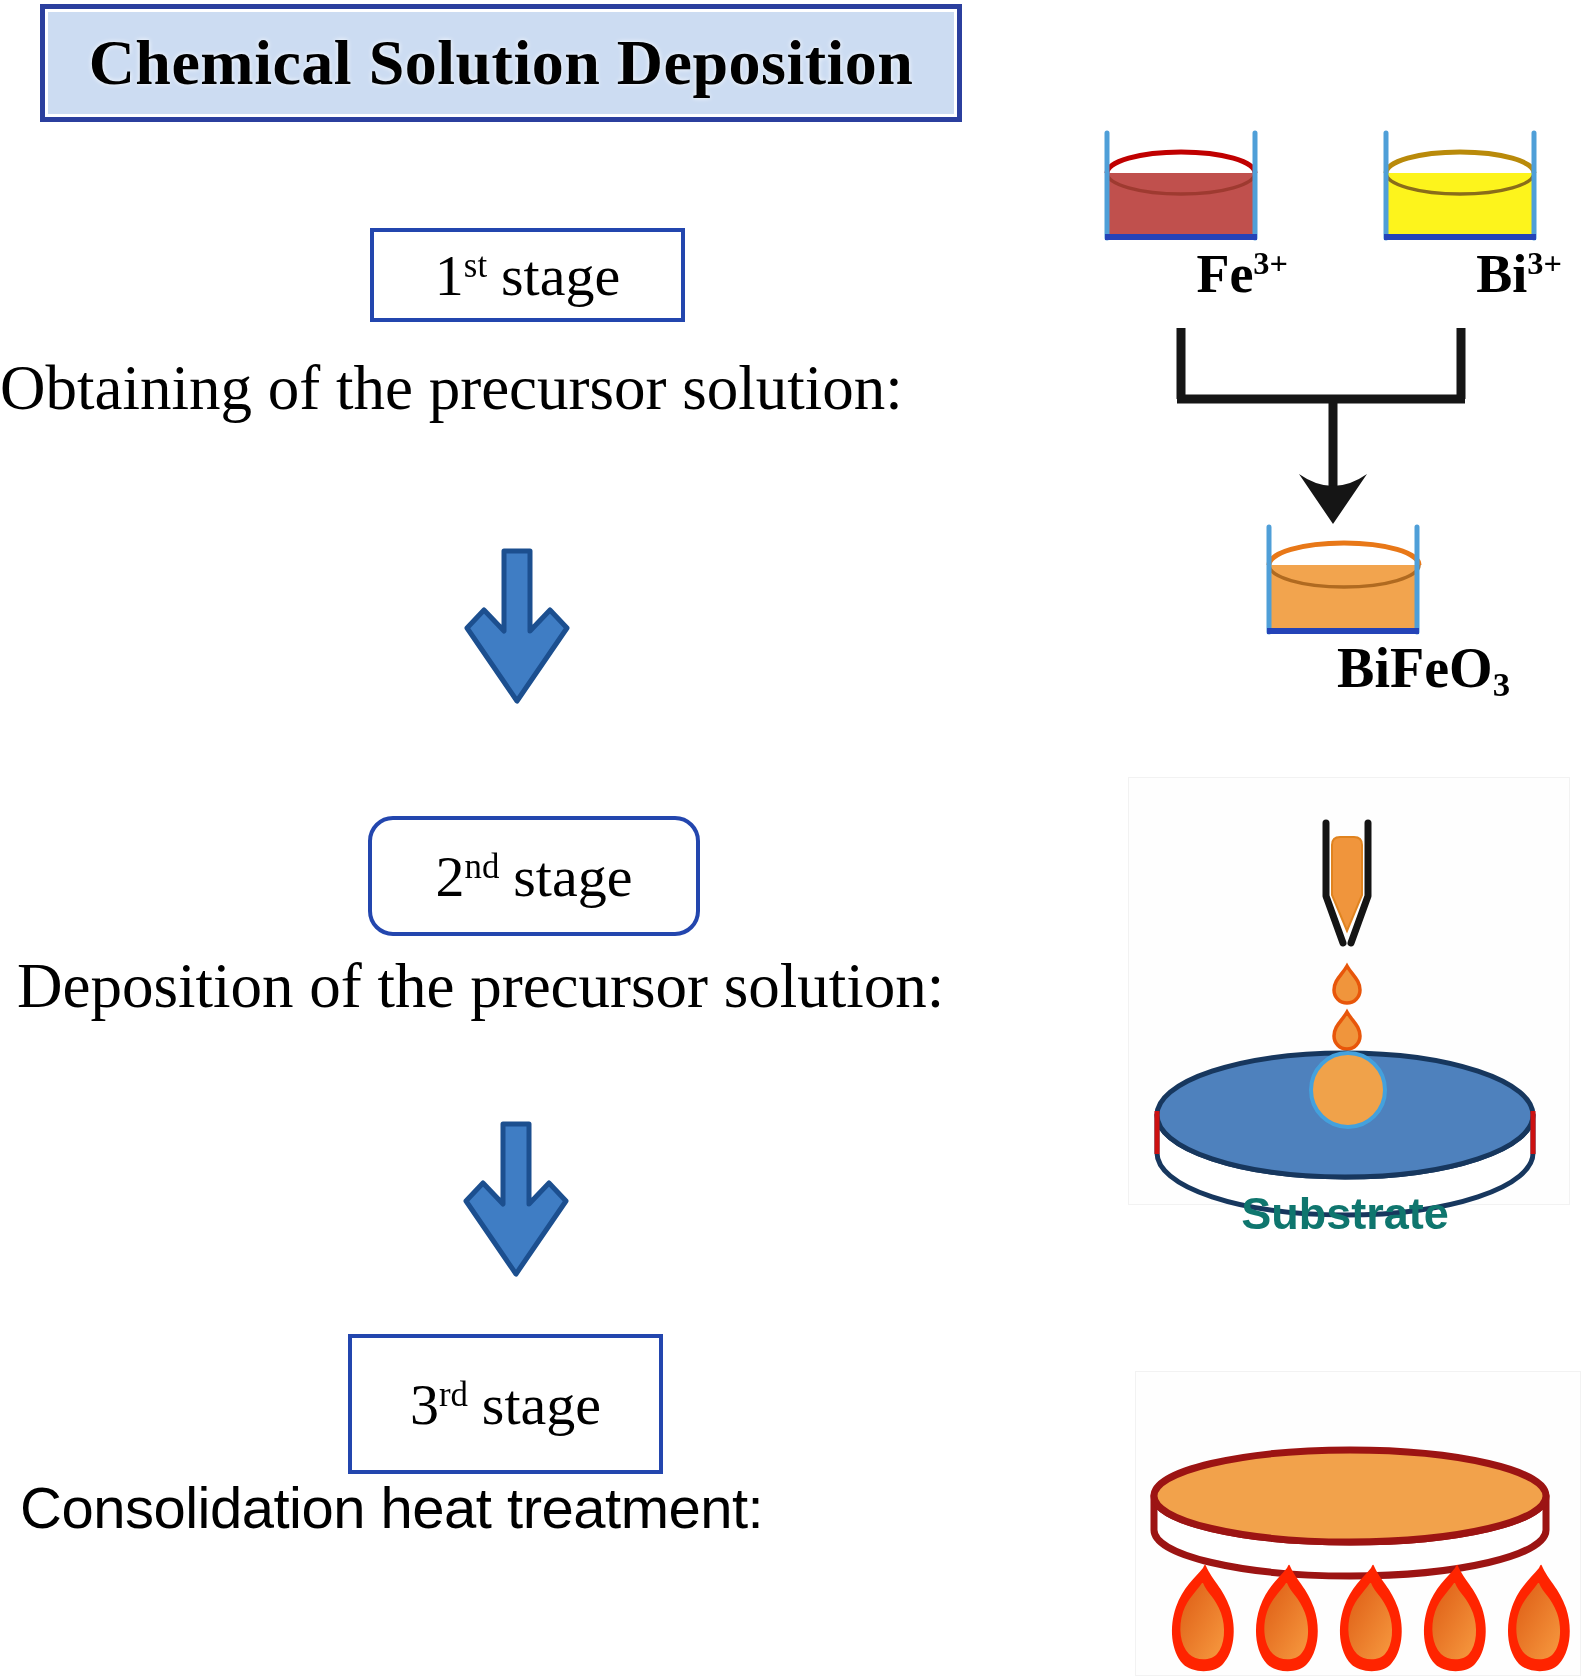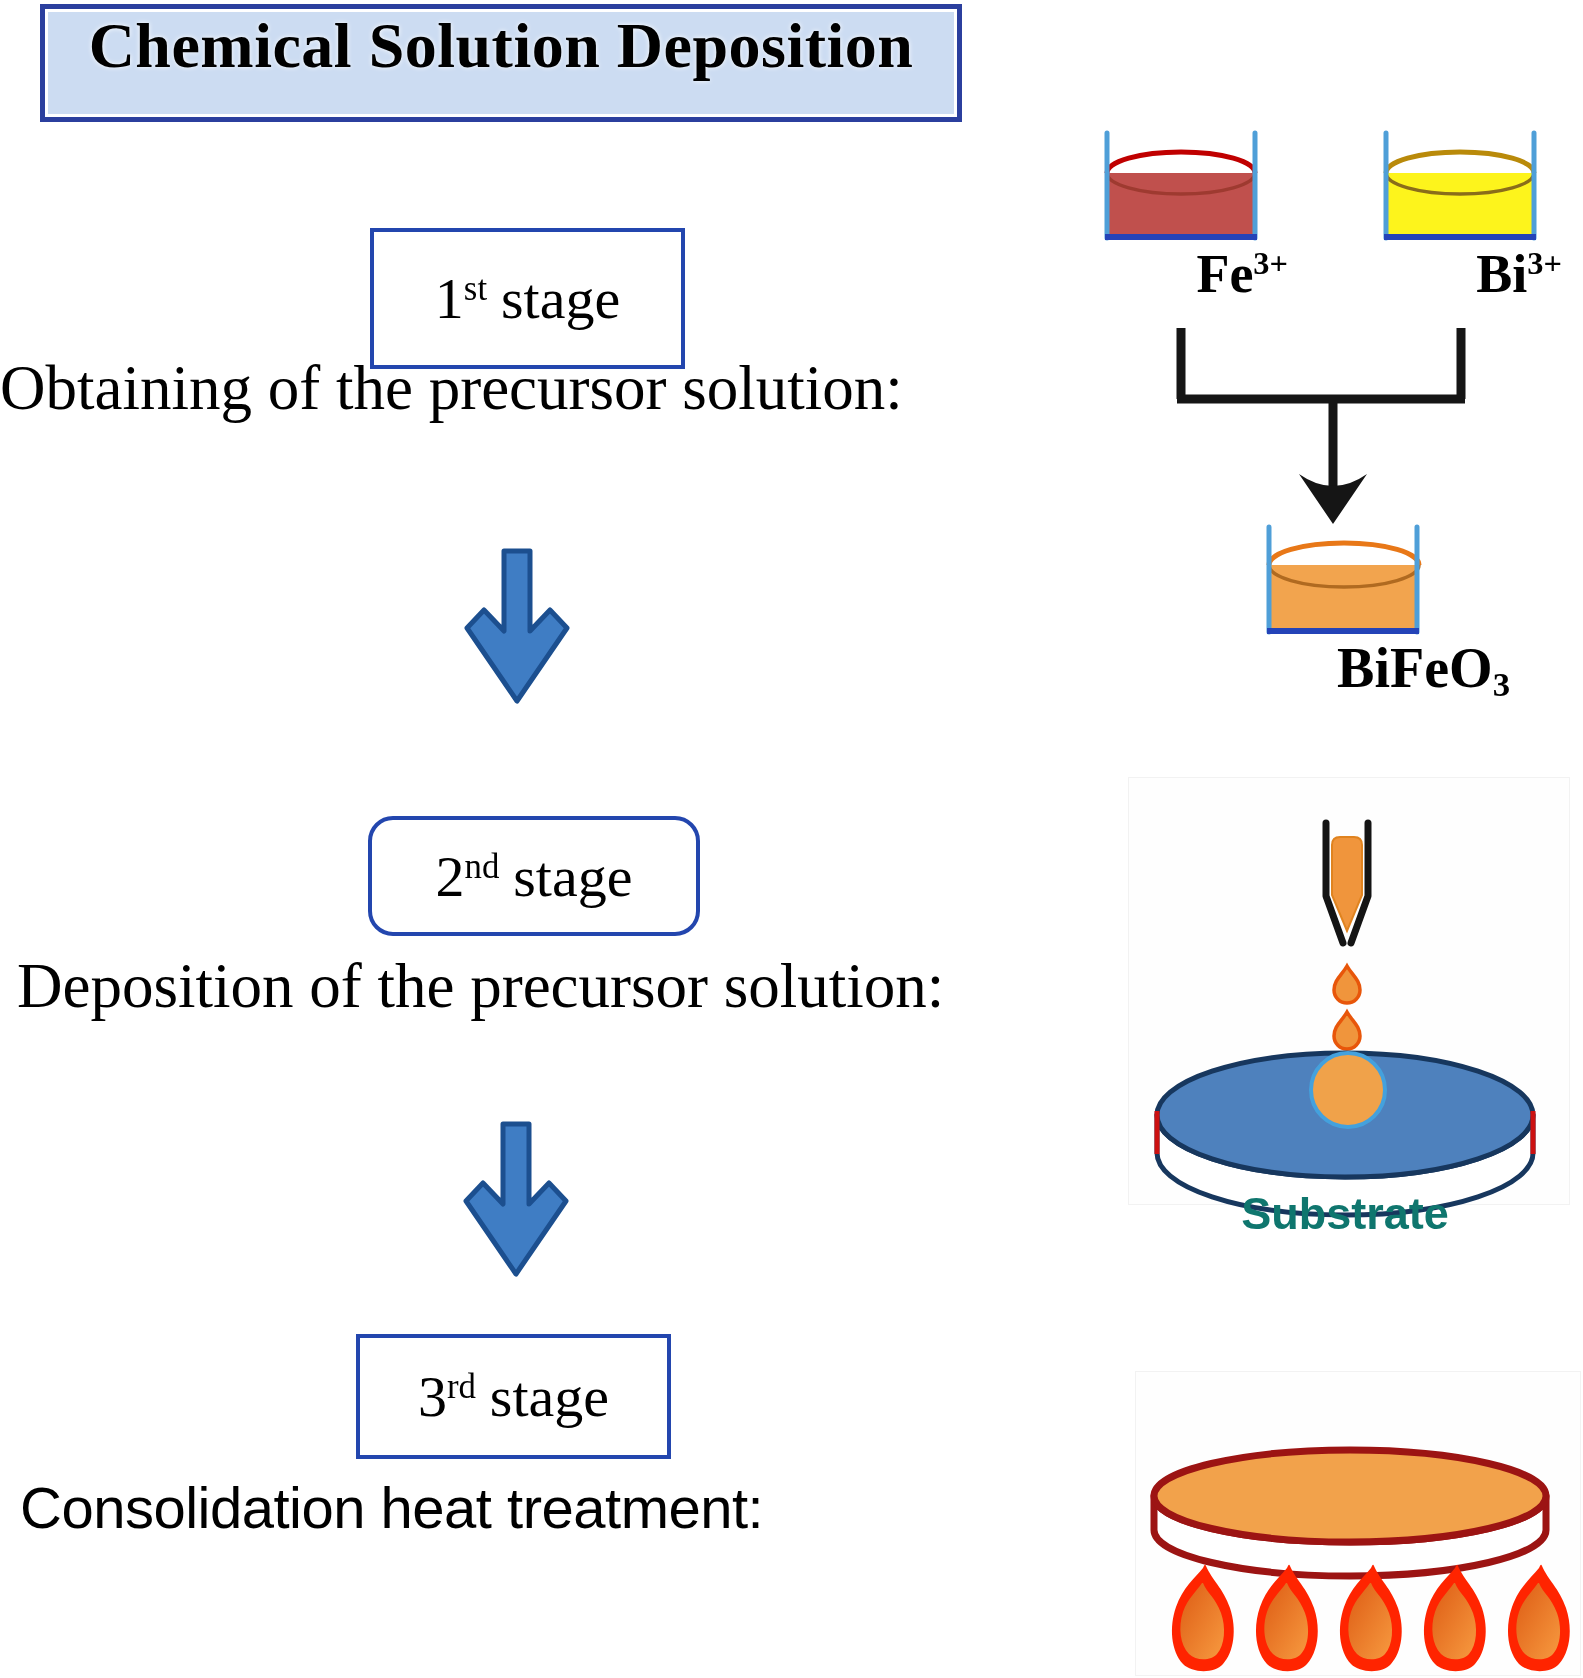--- a/index.html
+++ b/index.html
@@ -14,37 +14,37 @@
 
   
   .faint-panel { position:absolute; background:#fefefe; border:1px solid #f2f2f2; }
 
   
   .title-box {
     left:40px; top:4px; width:922px; height:118px;
     background:#ccdcf2;
     border:5px solid #2b3f9e;
     box-shadow: inset 0 0 0 3px #ffffff;
-    display:flex; align-items:flex-start; justify-content:center;
+    display:flex; align-items:center; justify-content:center;
   }
   .title-text {
     font-weight:bold; font-size:64px; color:#000;
     letter-spacing:0.5px; white-space:nowrap;
     text-shadow:0 0 5px #fff;
   }
 
   
   .stage-box {
     border:4px solid #2346ae; background:#ffffff;
     display:flex; align-items:center; justify-content:center;
     font-size:58px; color:#000; white-space:nowrap;
   }
-  .stage-box.s1 { left:370px; top:228px; width:315px; height:141px; }
+  .stage-box.s1 { left:370px; top:228px; width:315px; height:94px; }
   .stage-box.s2 { left:368px; top:816px; width:332px; height:120px;border-radius:25px; }
-  .stage-box.s3 { left:356px; top:1334px; width:315px; height:125px; }
+  .stage-box.s3 { left:348px; top:1334px; width:315px; height:140px; }
   .ord { font-size:0.60em; vertical-align:0.52em; }
   .stage-word { margin-left:0.24em; }
 
   
   .caption {
     color:#000; text-align:left; white-space:nowrap;
   }
   .cap1 { left:0px;  top:352px;  width:1020px; font-size:63px; }
   .cap2 { left:0px;  top:950px;  width:1048px; font-size:63px;padding-left:17px; }
   .cap3 { left:20px; top:1474px; width:960px;  font-size:58px;

